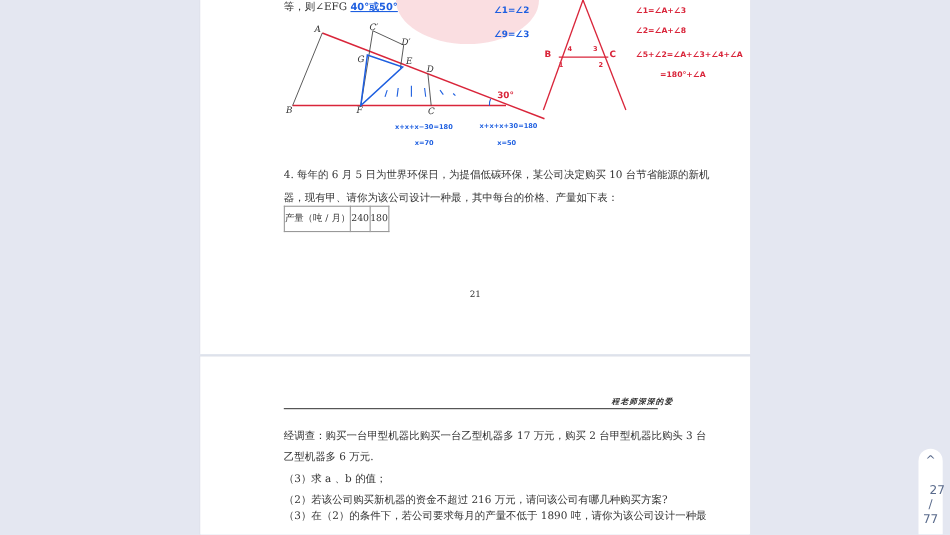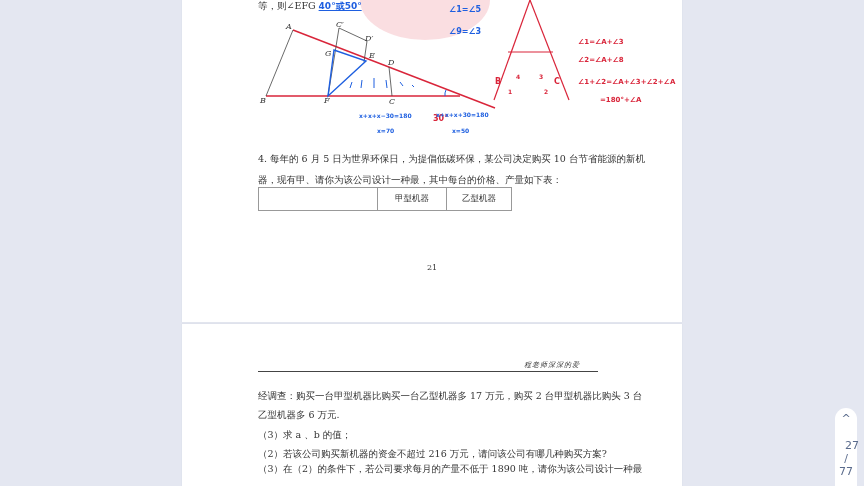--- a/index.html
+++ b/index.html
@@ -4,25 +4,25 @@
 <style>
   html,body{margin:0;padding:0;}
   body{width:864px;height:486px;overflow:hidden;background:#e4e7f1;font-family:"DejaVu Serif","Liberation Serif",serif;position:relative;}
   .page{position:absolute;left:182px;width:500px;background:#fff;box-shadow:0 0 1px #cfd3de;}
   .page1{top:0;height:322px;}
   .page2{top:324px;height:170px;}
   .gap{position:absolute;left:182px;width:500px;top:322px;height:2px;background:#e2e5ee;}
   .txt{position:absolute;font-size:9.5px;color:#333;white-space:nowrap;font-family:"DejaVu Serif","Liberation Serif",serif;}
   .hand{position:absolute;font-family:"DejaVu Sans","Liberation Sans",sans-serif;white-space:nowrap;font-weight:bold;}
   .blue{color:#1e5fe0;}
-  .red{color:#d9253a;margin-top:32px;}
+  .red{color:#d9253a;}
   table.spec{position:absolute;left:258px;top:187px;border-collapse:collapse;font-size:8.5px;color:#333;}
   table.spec td{border:1px solid #999;height:22px;text-align:center;padding:0;}
   .hdr-rule{position:absolute;left:258px;top:371px;width:340px;height:1px;background:#444;}
-  .hdr-brand{position:absolute;left:524px;top:360px;font-size:7px;color:#333;font-style:italic;font-weight:normal;letter-spacing:1px;}
+  .hdr-brand{position:absolute;left:556px;top:360px;font-size:7px;color:#333;font-style:italic;font-weight:bold;letter-spacing:1px;}
   .pager{position:absolute;left:835px;top:408px;width:22px;height:78px;background:#fff;border-radius:11px 11px 0 0;display:flex;flex-direction:column;align-items:center;font-family:"DejaVu Sans","Liberation Sans",sans-serif;color:#5a6b8c;}
   .pager .up{margin-top:4px;font-size:11px;cursor:pointer;}
   .pager .num{font-size:11px;line-height:13px;text-align:center;}
   .watermark{position:absolute;left:360px;top:-40px;width:130px;height:80px;border-radius:50%;background:rgba(240,160,170,0.35);}
 </style>
 </head>
 <body>
 
 <div class="page page1"></div>
 <div class="watermark"></div>
@@ -54,54 +54,54 @@
 
 <span class="txt" style="left:286px;top:22px;font-style:italic;font-size:8px;">A</span>
 <span class="txt" style="left:260px;top:96px;font-style:italic;font-size:8px;">B</span>
 <span class="txt" style="left:389px;top:97px;font-style:italic;font-size:8px;">C</span>
 <span class="txt" style="left:336px;top:20px;font-style:italic;font-size:8px;">C′</span>
 <span class="txt" style="left:388px;top:58px;font-style:italic;font-size:8px;">D</span>
 <span class="txt" style="left:365px;top:34px;font-style:italic;font-size:8px;">D′</span>
 <span class="txt" style="left:369px;top:51px;font-style:italic;font-size:8px;">E</span>
 <span class="txt" style="left:324px;top:96px;font-style:italic;font-size:8px;">F</span>
 <span class="txt" style="left:325px;top:49px;font-style:italic;font-size:8px;">G</span>
-<span class="hand red" style="left:433px;top:82px;font-size:8px;">30°</span>
+<span class="hand red" style="left:452px;top:82px;font-size:8px;">30°</span>
 
 <span class="hand blue" style="left:359px;top:112px;font-size:6px;">x+x+x−30=180</span>
 <span class="hand blue" style="left:377px;top:127px;font-size:6px;">x=70</span>
 <span class="hand blue" style="left:436px;top:111px;font-size:6px;">x+x+x+30=180</span>
 <span class="hand blue" style="left:452px;top:127px;font-size:6px;">x=50</span>
-<span class="hand blue" style="left:449px;top:5px;font-size:8px;">∠1=∠5</span>
+<span class="hand blue" style="left:449px;top:5px;font-size:8px;">∠1=∠2</span>
 <span class="hand blue" style="left:449px;top:27px;font-size:8px;">∠9=∠3</span>
 
 <svg style="position:absolute;left:490px;top:0;" width="90" height="105" viewBox="0 0 90 105">
   <line x1="40" y1="0" x2="4" y2="100" stroke="#d9253a" stroke-width="1.2"></line>
   <line x1="40" y1="0" x2="79" y2="100" stroke="#d9253a" stroke-width="1.2"></line>
   <line x1="18" y1="52" x2="63" y2="52" stroke="#d9253a" stroke-width="1.2"></line>
 </svg>
 <span class="hand red" style="left:495px;top:45px;font-size:8px;">B</span>
 <span class="hand red" style="left:554px;top:45px;font-size:8px;">C</span>
 <span class="hand red" style="left:508px;top:56px;font-size:6px;">1</span>
 <span class="hand red" style="left:544px;top:56px;font-size:6px;">2</span>
 <span class="hand red" style="left:539px;top:41px;font-size:6px;">3</span>
 <span class="hand red" style="left:516px;top:41px;font-size:6px;">4</span>
 <span class="hand red" style="left:578px;top:6px;font-size:7px;">∠1=∠A+∠3</span>
 <span class="hand red" style="left:578px;top:24px;font-size:7px;">∠2=∠A+∠8</span>
-<span class="hand red" style="left:578px;top:46px;font-size:7px;">∠1+∠2=∠A+∠3+∠2+∠A</span>
+<span class="hand red" style="left:578px;top:46px;font-size:7px;">∠5+∠2=∠A+∠3+∠4+∠A</span>
 <span class="hand red" style="left:600px;top:64px;font-size:7px;">=180°+∠A</span>
 
 <div class="txt" style="left:258px;top:153px;">4. 每年的 6 月 5 日为世界环保日，为提倡低碳环保，某公司决定购买 10 台节省能源的新机</div>
 <div class="txt" style="left:258px;top:174px;">器，现有甲、请你为该公司设计一种最，其中每台的价格、产量如下表：</div>
 
 <table class="spec">
   <tbody>
-      <tr>
-    <td style="width:118px;"></td>
-    <td style="width:68px;">甲型机器</td>
-    <td style="width:64px;">乙型机器</td>
+  <tr>
+    <td>产量（吨 / 月）</td>
+    <td>240</td>
+    <td>180</td>
   </tr>
 </tbody>
   </table>
 
 <div class="txt" style="left:427px;top:263px;font-size:8px;">21</div>
 
 <div class="gap"></div>
 
 <div class="page page2"></div>
 <div class="hdr-brand">程老师深深的爱</div>

